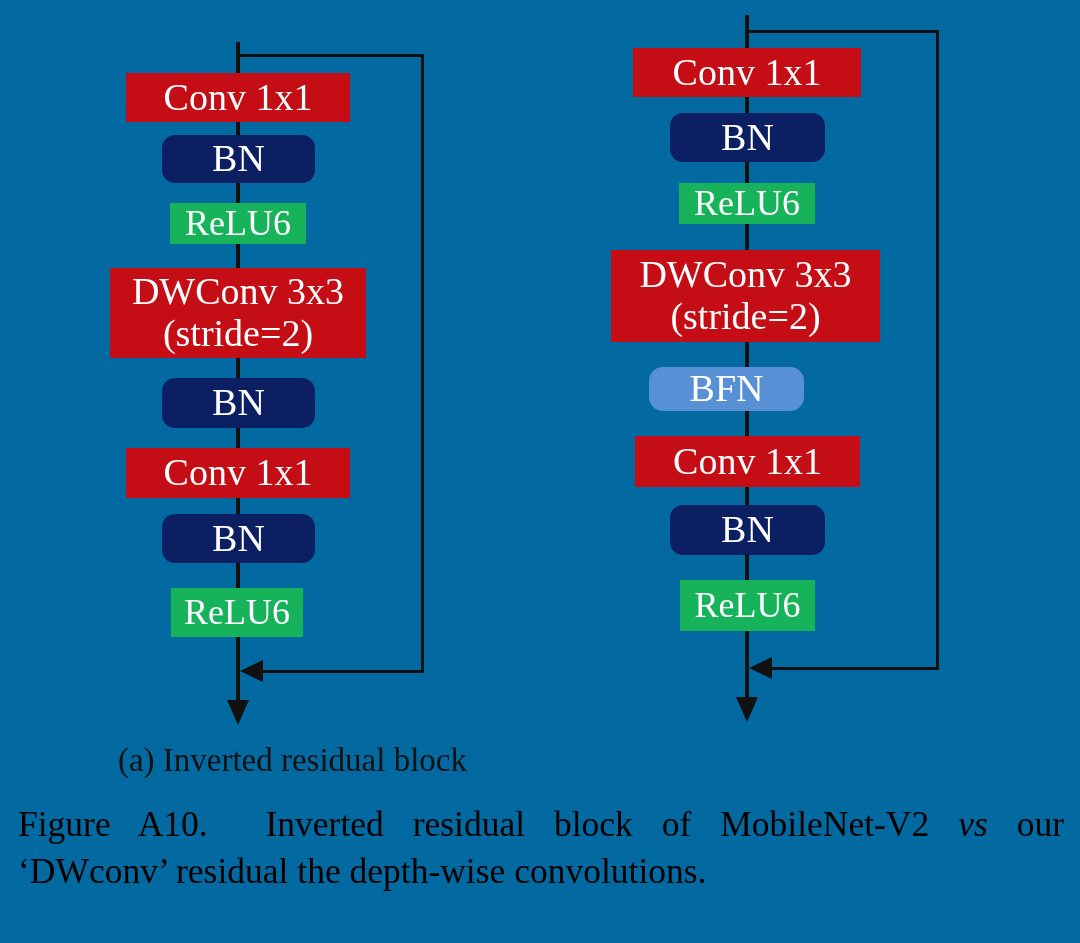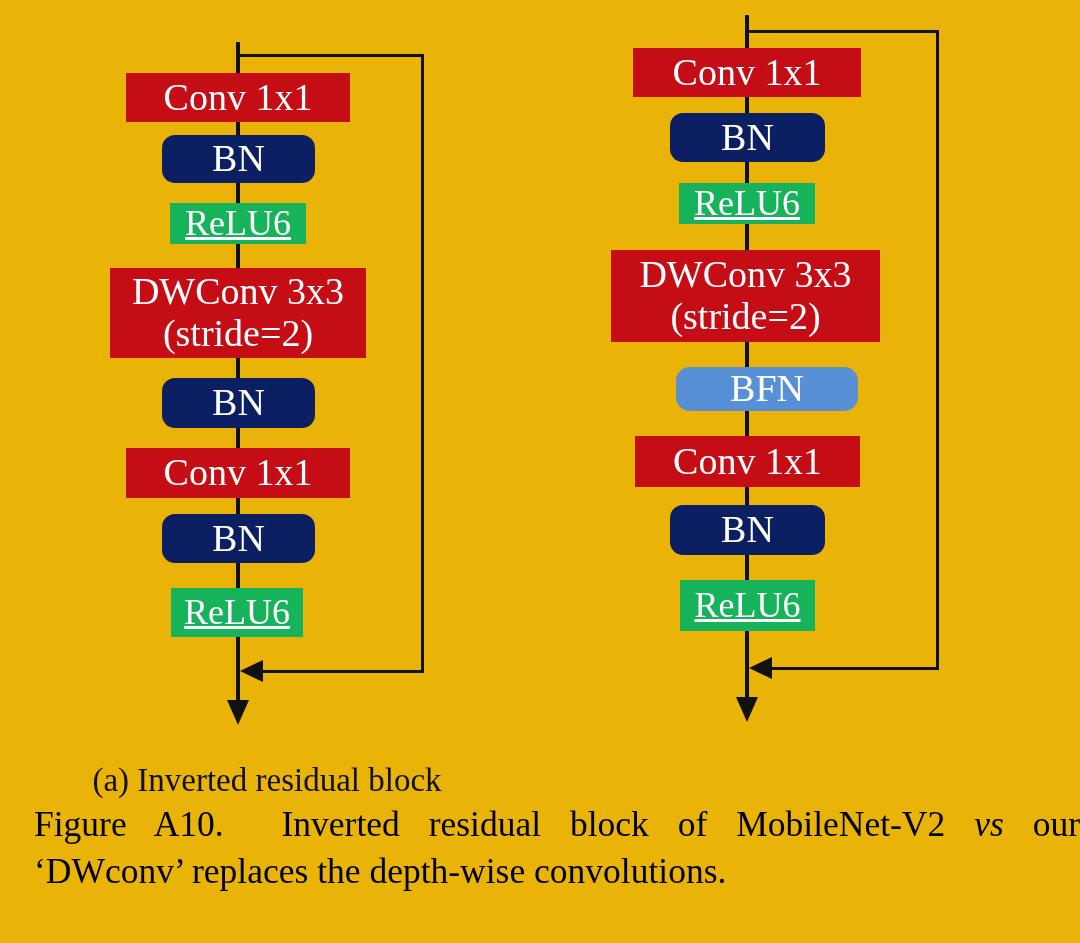--- a/index.html
+++ b/index.html
@@ -1,53 +1,53 @@
 <!DOCTYPE html>
 <html style="--red: #c50d15; --navy: #0d1f63; --green: #17b35a; --blue: #5890d5; --line: #111111;"><head>
 <meta charset="utf-8">
 <style>
   html,body{margin:0;padding:0;background:#ffffff;}
   #canvas{
     position:relative;
     width:1080px;height:943px;
-    background:#eab308;
+    background:#0369a1;
     overflow:hidden;
     font-family:"Liberation Serif","DejaVu Serif",serif;
   }
   .vline,.hline{position:absolute;background:var(--line,#111);}
   .block{
     position:absolute;
     display:flex;flex-direction:column;
     align-items:center;justify-content:center;
     color:#fff;font-size:38px;line-height:1.1;
     text-align:center;white-space:nowrap;
   }
   .red{background:var(--red,#c50d15);}
   .navy{background:var(--navy,#0d1f63);border-radius:13px;}
-  .green{background:var(--green,#17b35a);text-decoration:underline;}
+  .green{background:var(--green,#17b35a);}
   .blue{background:var(--blue,#5890d5);border-radius:14px;}
   .arrow-down{
     position:absolute;width:0;height:0;
     border-left:11px solid transparent;
     border-right:11px solid transparent;
     border-top:25px solid var(--line,#111);
   }
   .arrow-left{
     position:absolute;width:0;height:0;
     border-top:11px solid transparent;
     border-bottom:11px solid transparent;
     border-right:23px solid var(--line,#111);
   }
   .subcap{
-    position:absolute;top:762px;width:400px;
-    font-size:33px;color:#111;text-align:center;white-space:nowrap;
+    position:absolute;top:742px;width:400px;
+    font-size:33px;color:#111;text-align:right;white-space:nowrap;
   }
   .figcap{
     position:absolute;left:18px;top:801px;width:1046px;
-    font-size:35.5px;line-height:47px;color:#000;margin-left:16px;
+    font-size:35.5px;line-height:47px;color:#000;
   }
   .capline.just{text-align:justify;text-align-last:justify;}
 </style>
 </head>
 <body>
 
 <div id="canvas">
 
   <div class="vline" style="left:236px;top:42px;width:4px;height:662px"></div>
   <div class="hline" style="left:238px;top:54px;width:186px;height:3px"></div>
@@ -97,32 +97,32 @@
   <div class="block navy" style="left:670px;top:113px;width:155px;height:49px">
     <span>BN</span>
   </div>
   <div class="block green" style="left:679px;top:183px;width:136px;height:41px;font-size:36px">
     <span>ReLU6</span>
   </div>
   <div class="block red" style="left:611px;top:250px;width:269px;height:92px">
     <span>DWConv 3x3</span>
     <span>(stride=2)</span>
   </div>
-  <div class="block blue" style="left:676px;top:367px;width:182px;height:44px">
+  <div class="block blue" style="left:649px;top:367px;width:155px;height:44px">
     <span>BFN</span>
   </div>
   <div class="block red" style="left:635px;top:436px;width:225px;height:51px">
     <span>Conv 1x1</span>
   </div>
   <div class="block navy" style="left:670px;top:505px;width:155px;height:50px">
     <span>BN</span>
   </div>
   <div class="block green" style="left:680px;top:580px;width:135px;height:51px;font-size:36px">
     <span>ReLU6</span>
   </div>
 
 
   <div class="figcap">
     <div class="capline just"><span>Figure A10.&nbsp; Inverted residual block of MobileNet-V2</span> <i>vs</i> <span>our</span></div>
-    <div class="capline">‘DWconv’ replaces the depth-wise convolutions.</div>
+    <div class="capline">‘DWconv’ residual the depth-wise convolutions.</div>
   </div>
 
 </div>
 
 </body></html>

